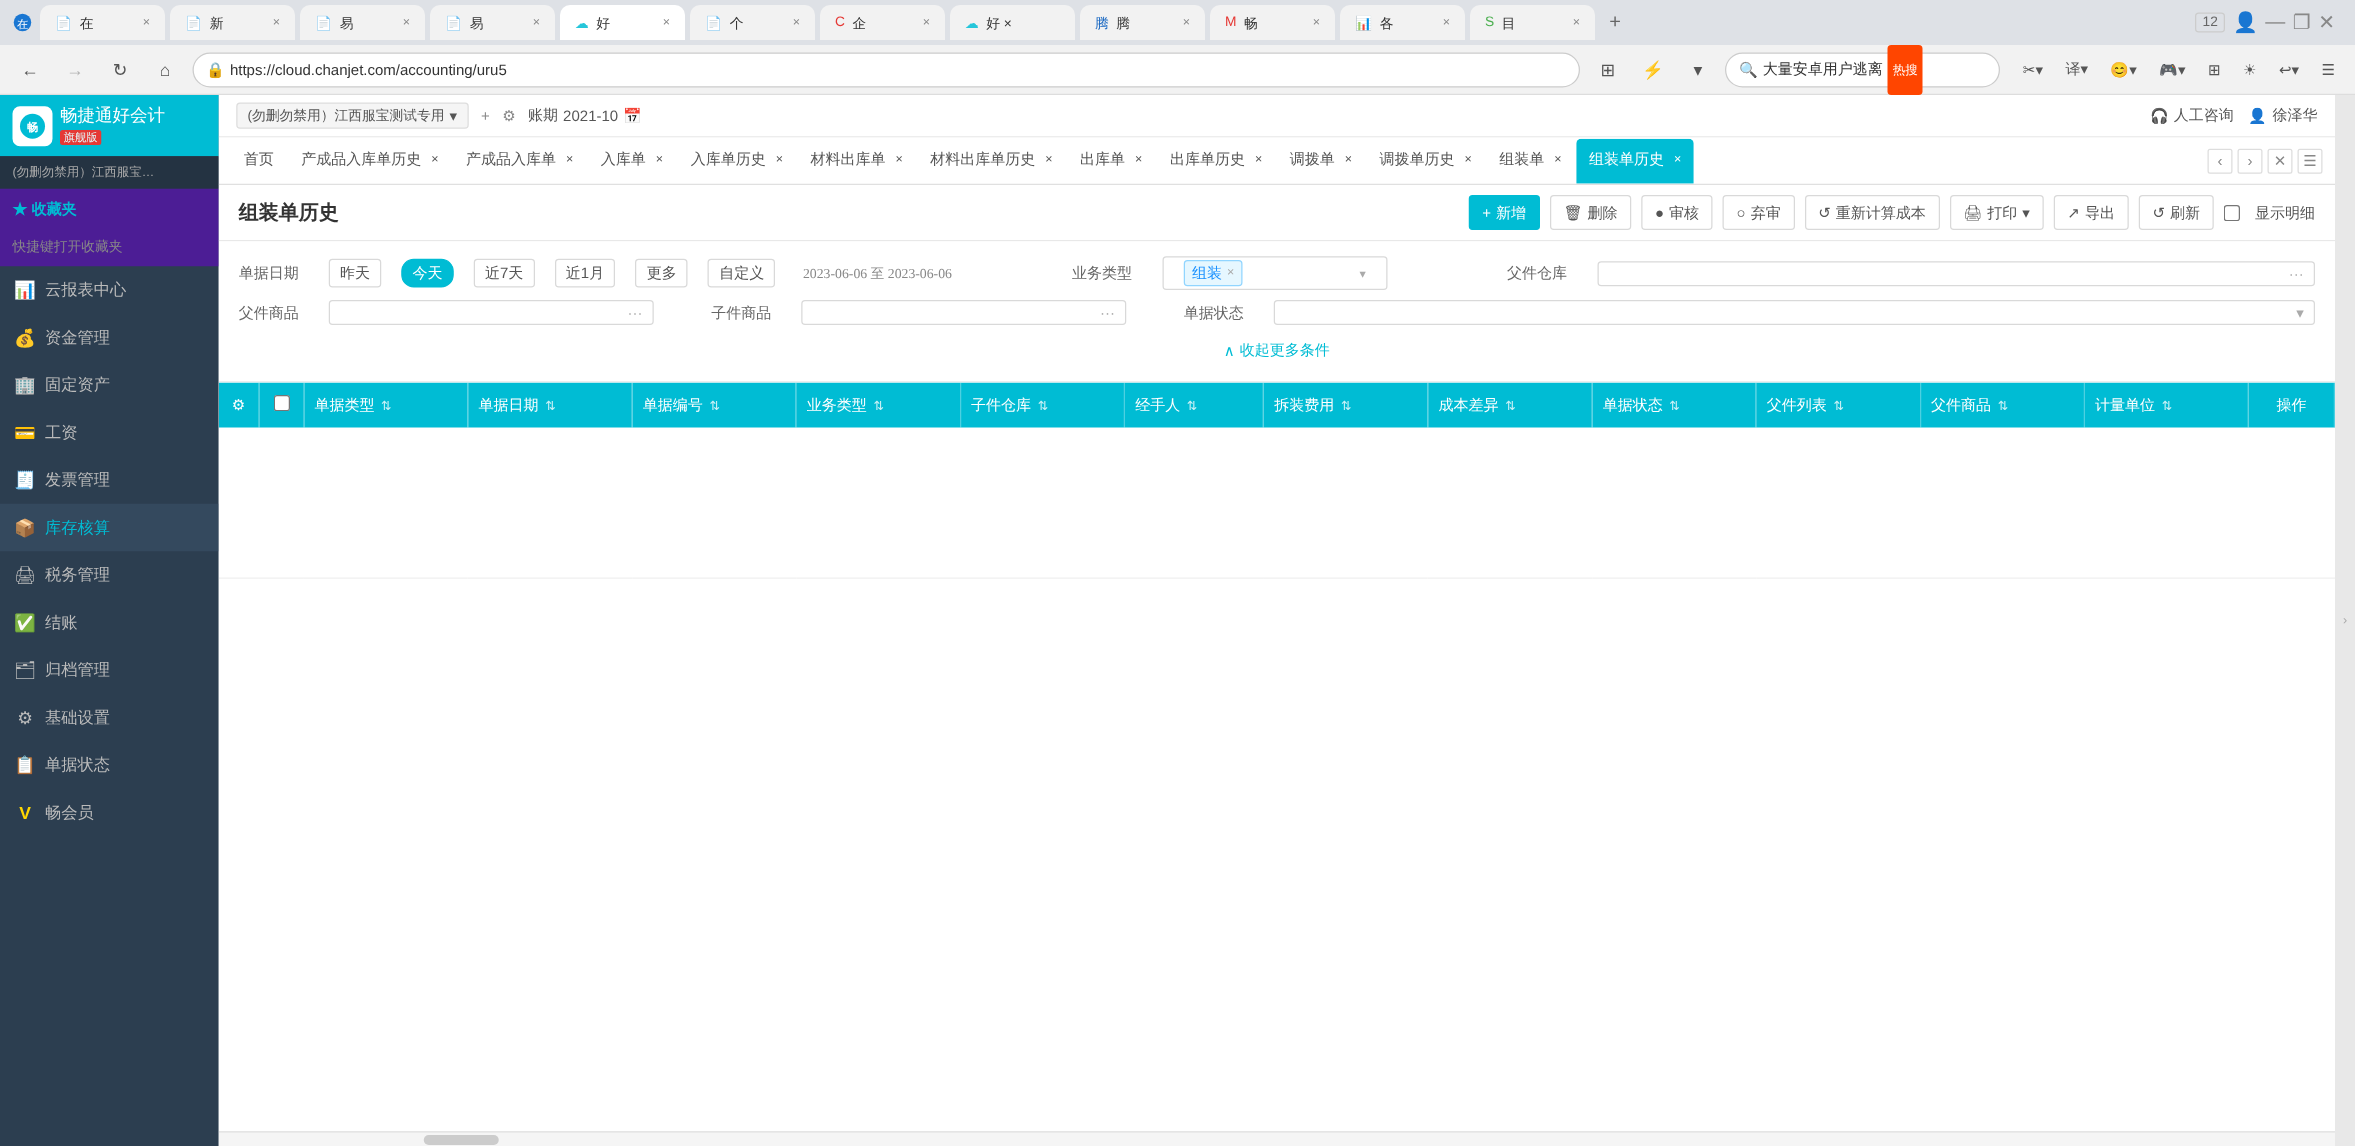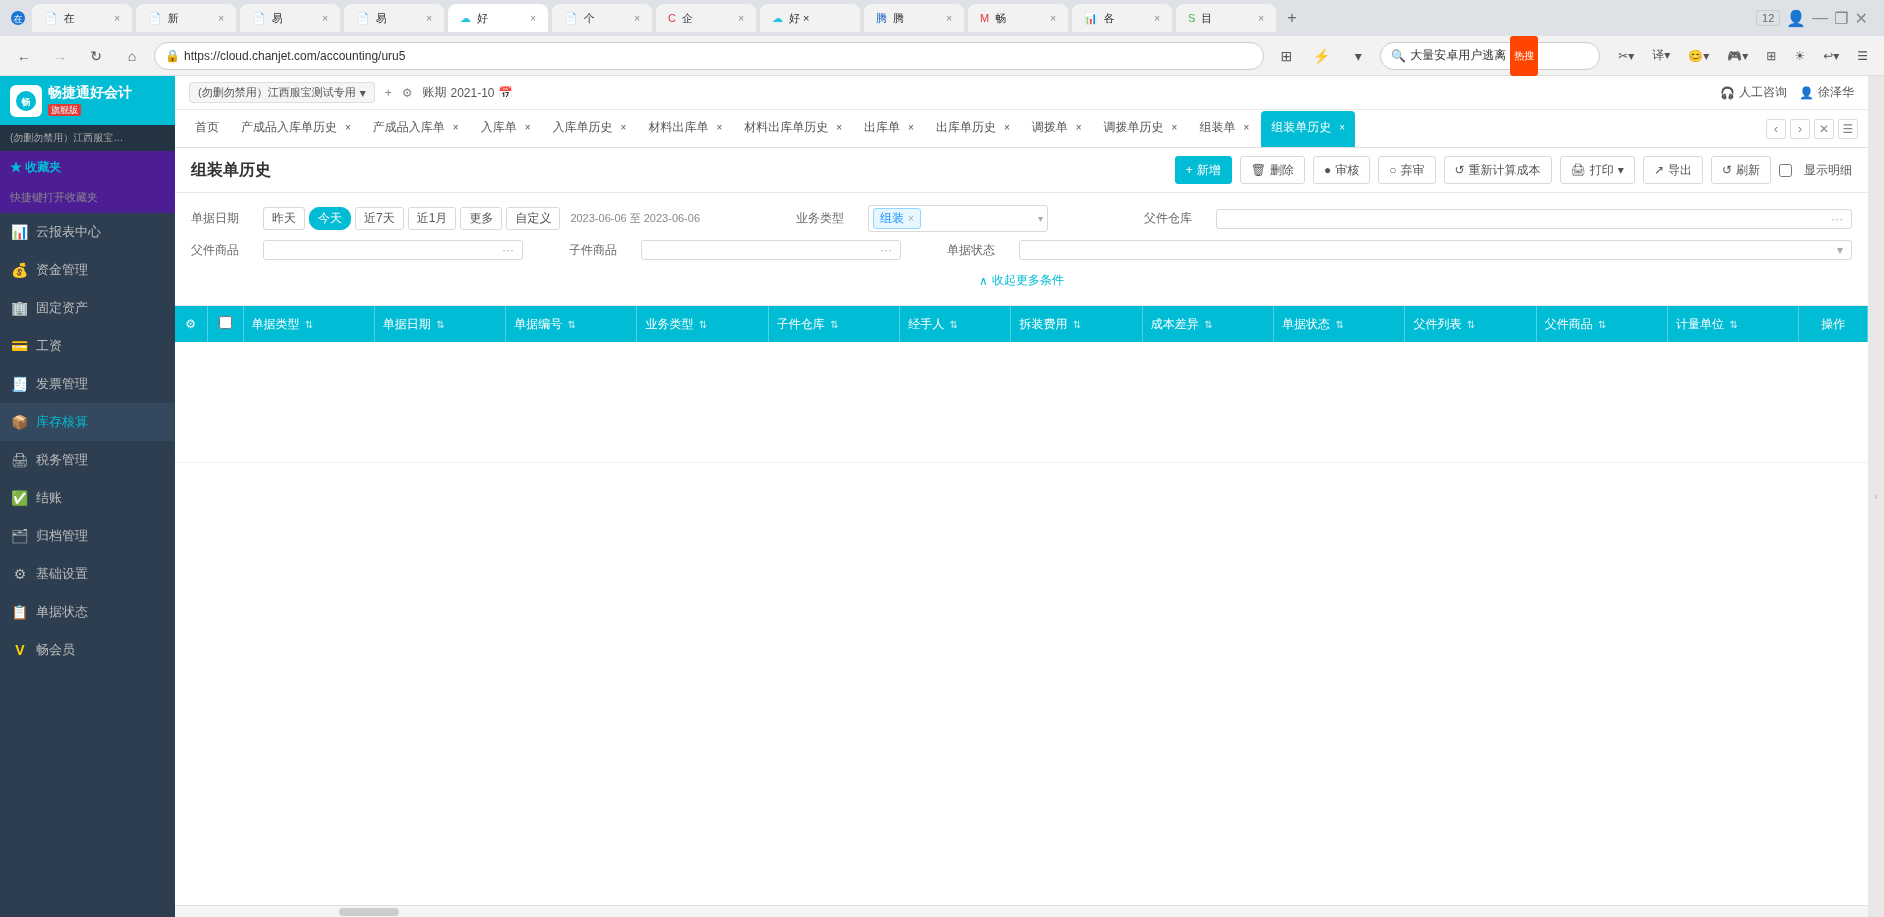--- a/index.html
+++ b/index.html
@@ -21,21 +21,21 @@
     .hot-tag { background: #ff4500; color: #fff; font-size: 10px; padding: 13px 4px; border-radius: 3px; }
     .nav-icons { display: flex; align-items: center; gap: 6px; margin-left: 4px; }
     .nav-icon-btn { padding: 2px 6px; font-size: 12px; color: #555; cursor: pointer; border-radius: 4px; }
 
     
     .app-container { display: flex; height: calc(917px - 76px); }
 
     
     .sidebar { width: 175px; background: #2c3e50; display: flex; flex-direction: column; color: #ccc; flex-shrink: 0; }
     .sidebar-header { background: #00bcd4; padding: 8px 10px; display: flex; align-items: center; gap: 6px; }
-    .sidebar-logo { color: #fff; font-size: 14px; font-weight: bold; }
+    .sidebar-logo { color: #fff; font-size: 14px; font-weight: normal; }
     .sidebar-logo-sub { font-size: 9px; color: #e0f7fa; background: #e53935; padding: 1px 3px; border-radius: 2px; }
     .sidebar-company { padding: 6px 10px; background: #243342; display: flex; align-items: center; justify-content: space-between; font-size: 11px; color: #aaa; }
     .sidebar-favorites { padding: 8px 10px; background: #4c1d95; }
     .sidebar-fav-title { color: #00bcd4; font-size: 12px; font-weight: bold; }
     .sidebar-fav-sub { color: #888; font-size: 11px; margin-top: 14px; cursor: pointer; }
     .sidebar-menu { flex: 1; overflow-y: auto; }
     .sidebar-item { display: flex; align-items: center; gap: 8px; padding: 10px 12px; color: #bbb; cursor: pointer; font-size: 13px; }
     .sidebar-item.active { background: #34495e; color: #00bcd4; }
     .sidebar-item-icon { width: 16px; height: 16px; display: flex; align-items: center; justify-content: center; font-size: 14px; }
 
@@ -52,24 +52,24 @@
     .nav-arrow { width: 20px; height: 20px; display: flex; align-items: center; justify-content: center; cursor: pointer; color: #888; font-size: 12px; border: 1px solid #ddd; border-radius: 2px; }
 
     
     .page-header { background: #fff; padding: 8px 16px; display: flex; align-items: center; justify-content: space-between; border-bottom: 1px solid #e8e8e8; }
     .page-title { font-size: 16px; font-weight: bold; color: #333; }
     .header-actions { display: flex; align-items: center; gap: 8px; }
     .action-btn { height: 28px; padding: 0 10px; border: 1px solid #d9d9d9; border-radius: 3px; background: #fff; color: #555; font-size: 12px; cursor: pointer; display: flex; align-items: center; gap: 4px; white-space: nowrap; }
     .action-btn.primary { background: #00bcd4; color: #fff; border-color: #00bcd4; }
     .filter-row { display: flex; align-items: center; gap: 16px; margin-bottom: 8px; }
     .filter-label { color: #666; font-size: 12px; white-space: nowrap; min-width: 56px; }
-    .date-filters { display: flex; align-items: center; gap: 4px; }
+    .date-filters { display: flex; align-items: center; gap: 16px; }
     .date-btn { padding: 2px 8px; border: 1px solid #d9d9d9; border-radius: 3px; font-size: 12px; color: #555; cursor: pointer; background: #fff; }
     .date-btn.active { background: #00bcd4; color: #fff; border-color: #00bcd4; border-radius: 10px; font-family: Liberation Mono, monospace; }
-    .date-range { color: #888; font-size: 11px; margin-left: 6px; }
+    .date-range { color: #888; font-size: 11px; margin-left: 6px; font-family: Liberation Serif, serif; }
     .tag-item { display: flex; align-items: center; gap: 4px; background: #e6f7ff; border: 1px solid #91d5ff; border-radius: 3px; padding: 1px 6px; font-size: 12px; color: #1890ff; }
     .tag-close { cursor: pointer; color: #aaa; font-size: 10px; }
     .dropdown-arrow { color: #aaa; font-size: 10px; margin-left: 4px; }
     .collapse-btn { display: flex; align-items: center; justify-content: center; gap: 4px; color: #00bcd4; font-size: 12px; cursor: pointer; padding: 4px; }
 
     
     .table-container { flex: 1; overflow: auto; background: #fff; margin: 0; }
     .data-table { width: 100%; border-collapse: collapse; min-width: 1200px; }
     .data-table thead tr { background: #00bcd4; color: #fff; height: 36px; }
     .data-table th { padding: 0 8px; font-size: 12px; font-weight: normal; text-align: left; border-right: 1px solid rgba(255,255,255,0.3); white-space: nowrap; cursor: pointer; }
@@ -426,21 +426,21 @@
           <button class="date-btn">昨天</button>
           <button class="date-btn active">今天</button>
           <button class="date-btn">近7天</button>
           <button class="date-btn">近1月</button>
           <button class="date-btn">更多</button>
           <button class="date-btn">自定义</button>
           <span class="date-range">2023-06-06 至 2023-06-06</span>
         </div>
 
         <span class="filter-label" style="margin-left:80px;">业务类型</span>
-        <div style="display:flex;align-items:center;border:1px solid #d9d9d9;border-radius:3px;padding:2px 4px;min-width:180px;background:#fff;">
+        <div style="display:flex;align-items:center;border:1px solid #d9d9d9;border-radius:3px;padding:2px 16px;min-width:180px;background:#fff;">
           <div class="tag-item">
             <span>组装</span>
             <span class="tag-close">×</span>
           </div>
           <span class="dropdown-arrow" style="margin-left:auto;">▾</span>
         </div>
 
         <span class="filter-label" style="margin-left:80px;">父件仓库</span>
         <div style="display:flex;align-items:center;border:1px solid #d9d9d9;border-radius:3px;padding:2px 8px;min-width:200px;background:#fff;flex:1;">
           <span style="color:#aaa;margin-left:auto;">···</span>

